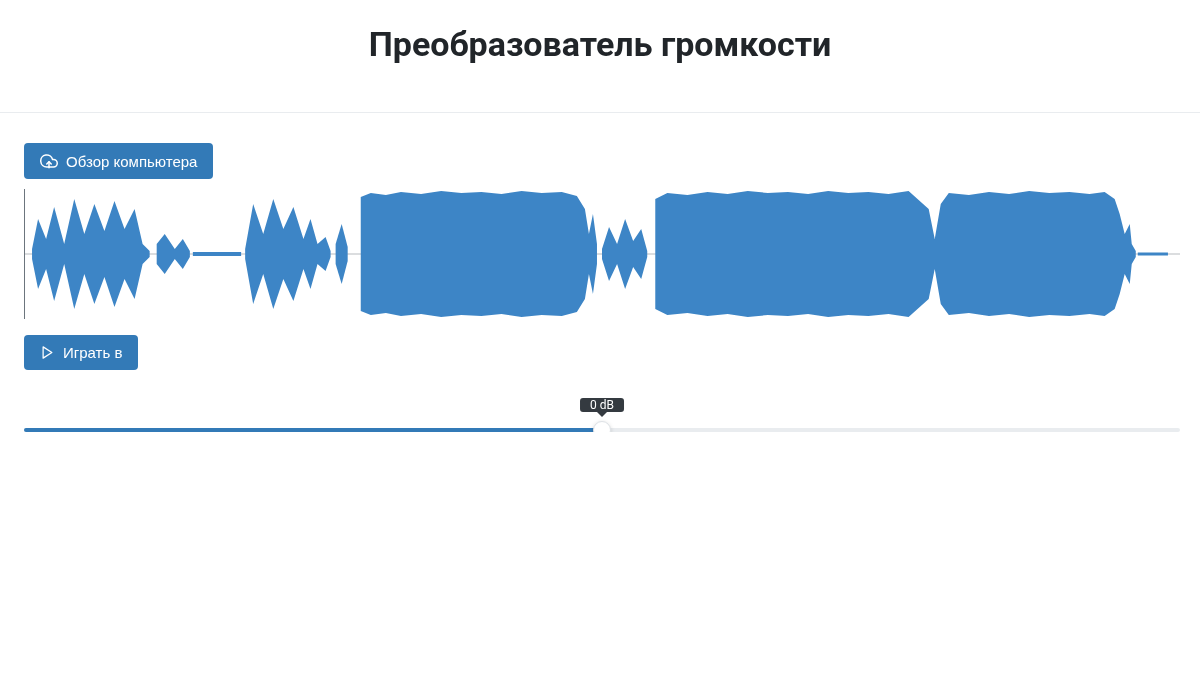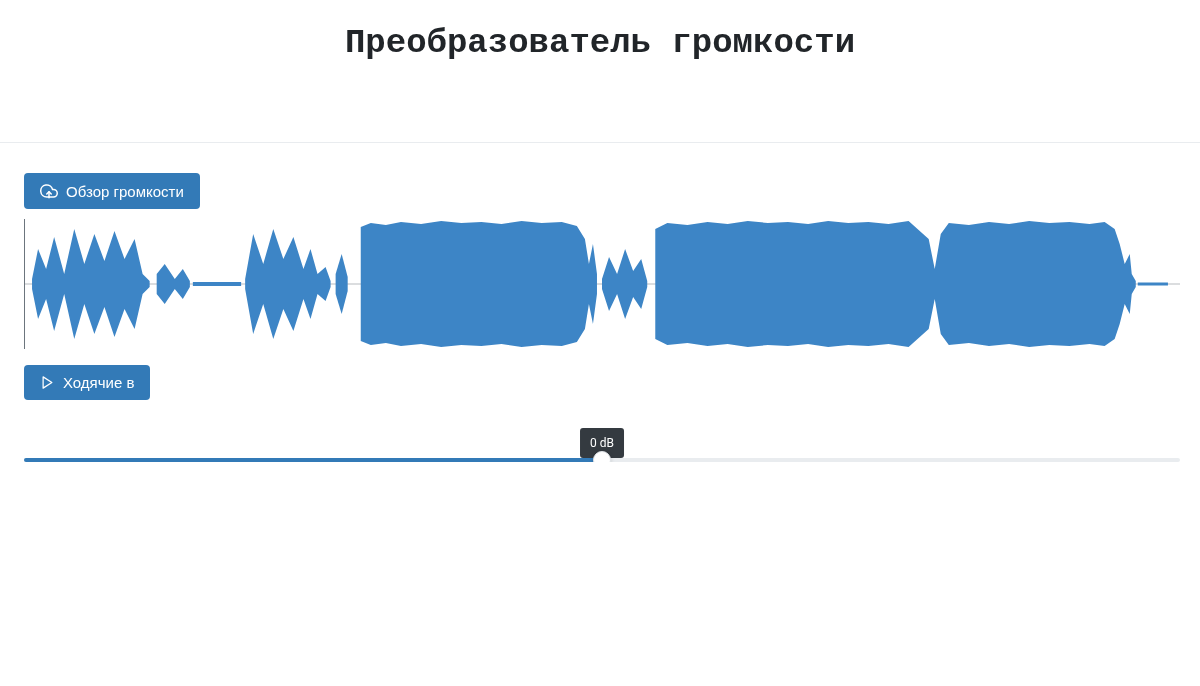--- a/index.html
+++ b/index.html
@@ -3,23 +3,22 @@
 <meta charset="utf-8">
 <style>
 * { margin: 0; padding: 0; box-sizing: border-box; }
 body {
   font-family: "Segoe UI", -apple-system, BlinkMacSystemFont, Roboto, Helvetica, Arial, sans-serif;
   background: #fff;
   color: #212529;
 }
 .header {
   text-align: center;
-  padding: 24px 20px 52px;
+  padding: 24px 20px 20px;
   border-bottom: 1px solid #e9ecef;
-  font-family: Liberation Mono, monospace;
 }
 .title {
   font-size: 34px;
   font-weight: 700;
   margin-bottom: 28px;
   color: #212529;
 }
 .subtitle {
   font-size: 15px;
   color: #343a40;
@@ -89,21 +88,21 @@
   cursor: pointer;
 }
 .slider-tooltip {
   position: absolute;
   left: 50%;
   top: -2px;
   transform: translateX(-50%);
   background: #343a40;
   color: #fff;
   font-size: 12px;
-  padding: 8px 10px;
+  padding: 0 10px;
   border-radius: 3px;
   white-space: nowrap;
 }
 .slider-tooltip::after {
   content: "";
   position: absolute;
   top: 100%;
   left: 50%;
   transform: translateX(-50%);
   border: 5px solid transparent;
@@ -120,21 +119,21 @@
 <div class="content">
 
   <button class="btn">
     <span>
       <svg viewBox="0 0 24 24" fill="none" stroke="currentColor" stroke-width="2" stroke-linecap="round" stroke-linejoin="round">
         <path d="M18 10h-1.26A8 8 0 1 0 9 20h9a5 5 0 0 0 0-10z"></path>
         <polyline points="12 13 12 21"></polyline>
         <polyline points="9 16 12 13 15 16"></polyline>
       </svg>
     </span>
-    <span>Обзор громкости</span>
+    <span>Обзор компьютера</span>
   </button>
 
 
   <div class="waveform-container">
     <svg class="waveform" viewBox="0 0 1150 130" preserveAspectRatio="none">
       <line x1="0.5" y1="0" x2="0.5" y2="130" stroke="#6c757d" stroke-width="1"></line>
       <line x1="0" y1="65" x2="1150" y2="65" stroke="#6c757d" stroke-width="0.5"></line>
 
       <g fill="#3d85c6">
 
@@ -158,21 +157,21 @@
       </g>
     </svg>
   </div>
 
   <button class="btn play-btn">
     <span>
       <svg viewBox="0 0 24 24" fill="none" stroke="currentColor" stroke-width="2" stroke-linecap="round" stroke-linejoin="round">
         <polygon points="5 3 19 12 5 21 5 3"></polygon>
       </svg>
     </span>
-    <span>Ходячие в</span>
+    <span>Играть в</span>
   </button>
 
   <div class="slider-wrap">
     <div class="slider-tooltip">0 dB</div>
     <div class="slider-track">
       <div class="slider-fill"></div>
       <div class="slider-thumb"></div>
     </div>
   </div>
 

